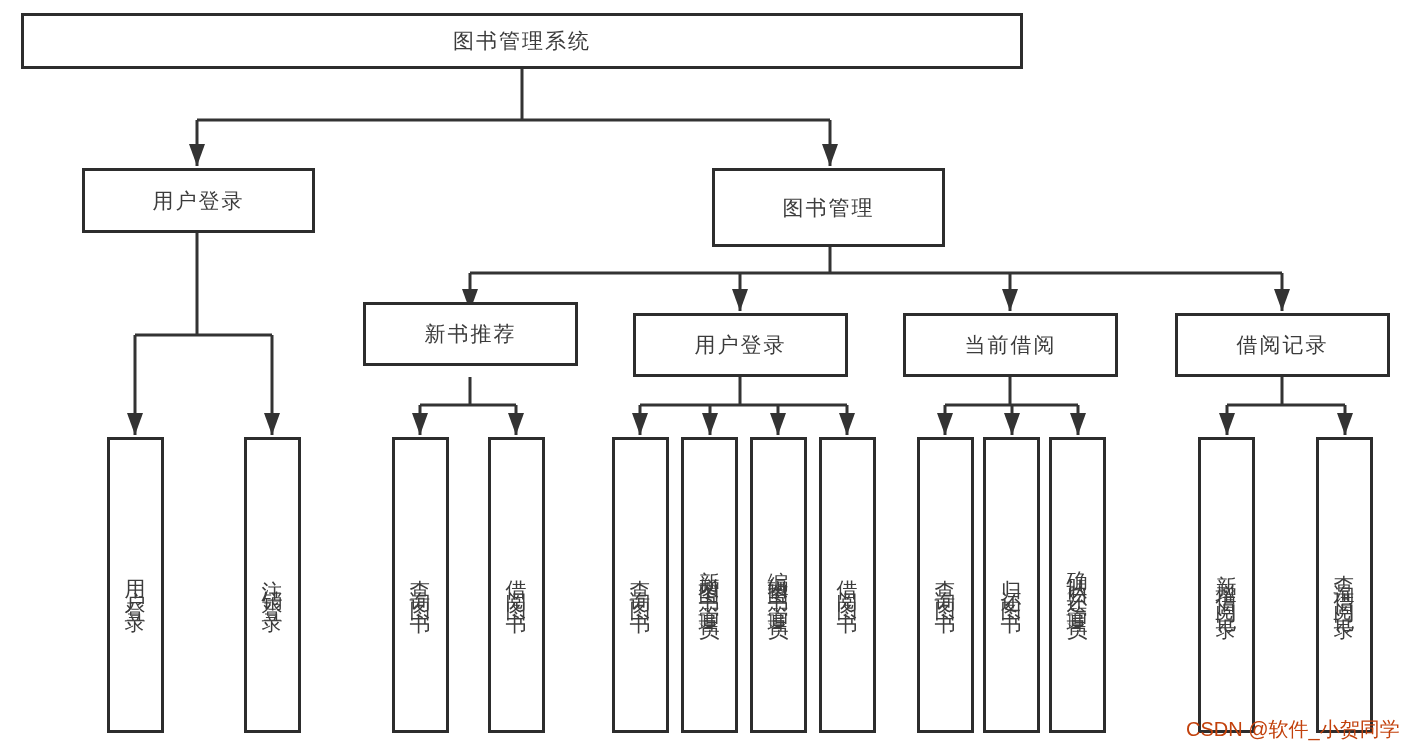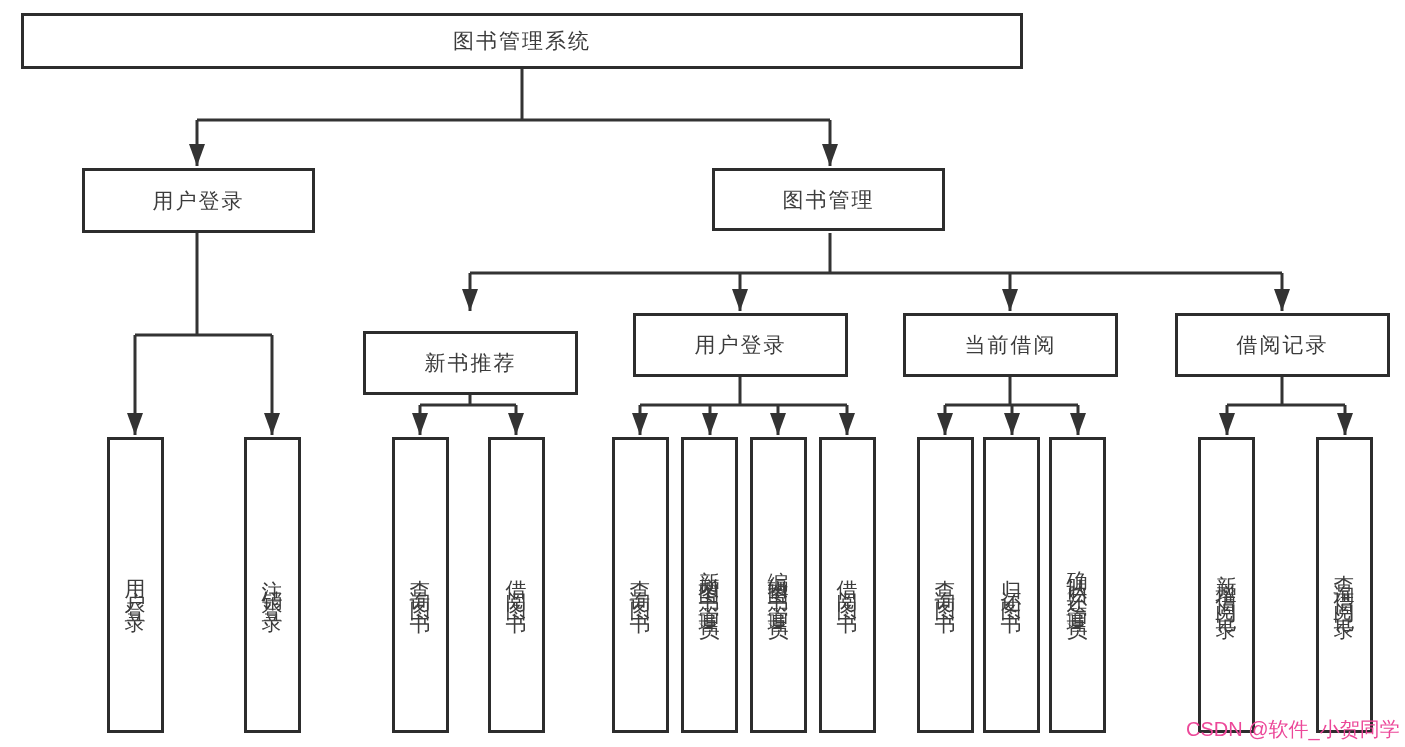--- a/index.html
+++ b/index.html
@@ -34,22 +34,22 @@
   .v-node {
     writing-mode: vertical-rl;
     letter-spacing: 11px;
     line-height: 1;
     text-align: center;
   }
   .v-node span { display: block; }
   
   .n-root           { left: 21px;   top: 13px;  width: 1002px; height: 56px; }
   .n-user-login     { left: 82px;   top: 168px; width: 233px;  height: 65px; }
-  .n-book-mgmt      { left: 712px;  top: 168px; width: 233px;  height: 63px; }
-  .n-new-book-rec   { left: 363px;  top: 331px; width: 215px;  height: 64px; }
+  .n-book-mgmt      { left: 712px;  top: 168px; width: 233px;  height: 79px; }
+  .n-new-book-rec   { left: 363px;  top: 302px; width: 215px;  height: 64px; }
   .n-book-borrow    { left: 633px;  top: 313px; width: 215px;  height: 64px; }
   .n-current-borrow { left: 903px;  top: 313px; width: 215px;  height: 64px; text-align: right; }
   .n-borrow-records { left: 1175px; top: 313px; width: 215px;  height: 64px; }
   
   .vbox { top: 437px; width: 57px; height: 296px; }
   .n-login-act    { left: 107px; }
   .n-logout       { left: 244px; }
   .n-rec-query    { left: 392px; }
   .n-rec-borrow   { left: 488px; }
   .n-bb-query     { left: 612px; }
@@ -60,21 +60,21 @@
   .n-cb-return    { left: 983px; }
   .n-cb-confirm   { left: 1049px; letter-spacing: 7px; }
   .n-br-add       { left: 1198px; letter-spacing: 9px; }
   .n-br-query     { left: 1316px; letter-spacing: 9px; }
   .watermark {
     position: absolute;
     left: 1186px;
     top: 716px;
     z-index: 3;
     font-size: 20px;
-    color: #ec4899;
+    color: #c2410c;
     white-space: nowrap;
   }
 </style>
 </head>
 <body>
 
 <div class="canvas">
 
   <svg class="connectors" viewBox="0 0 1405 747" xmlns="http://www.w3.org/2000/svg">
     <defs>

